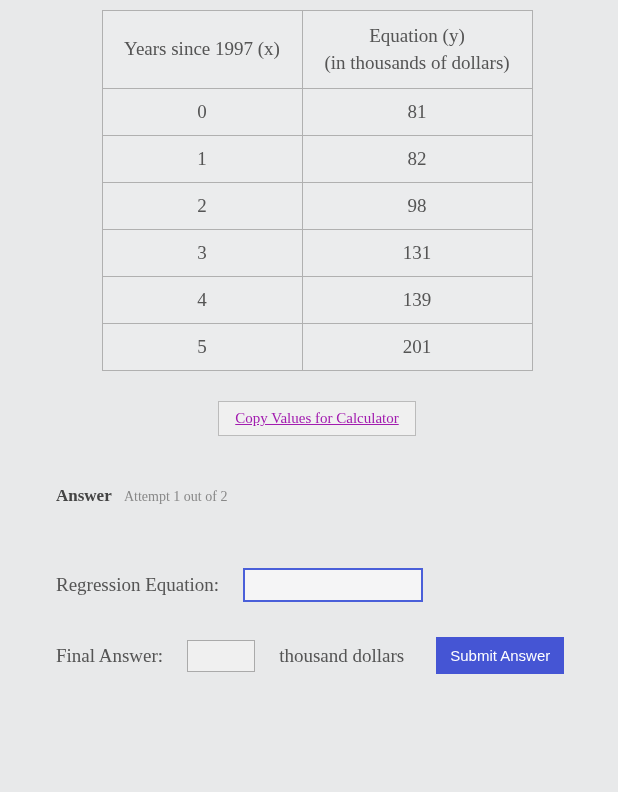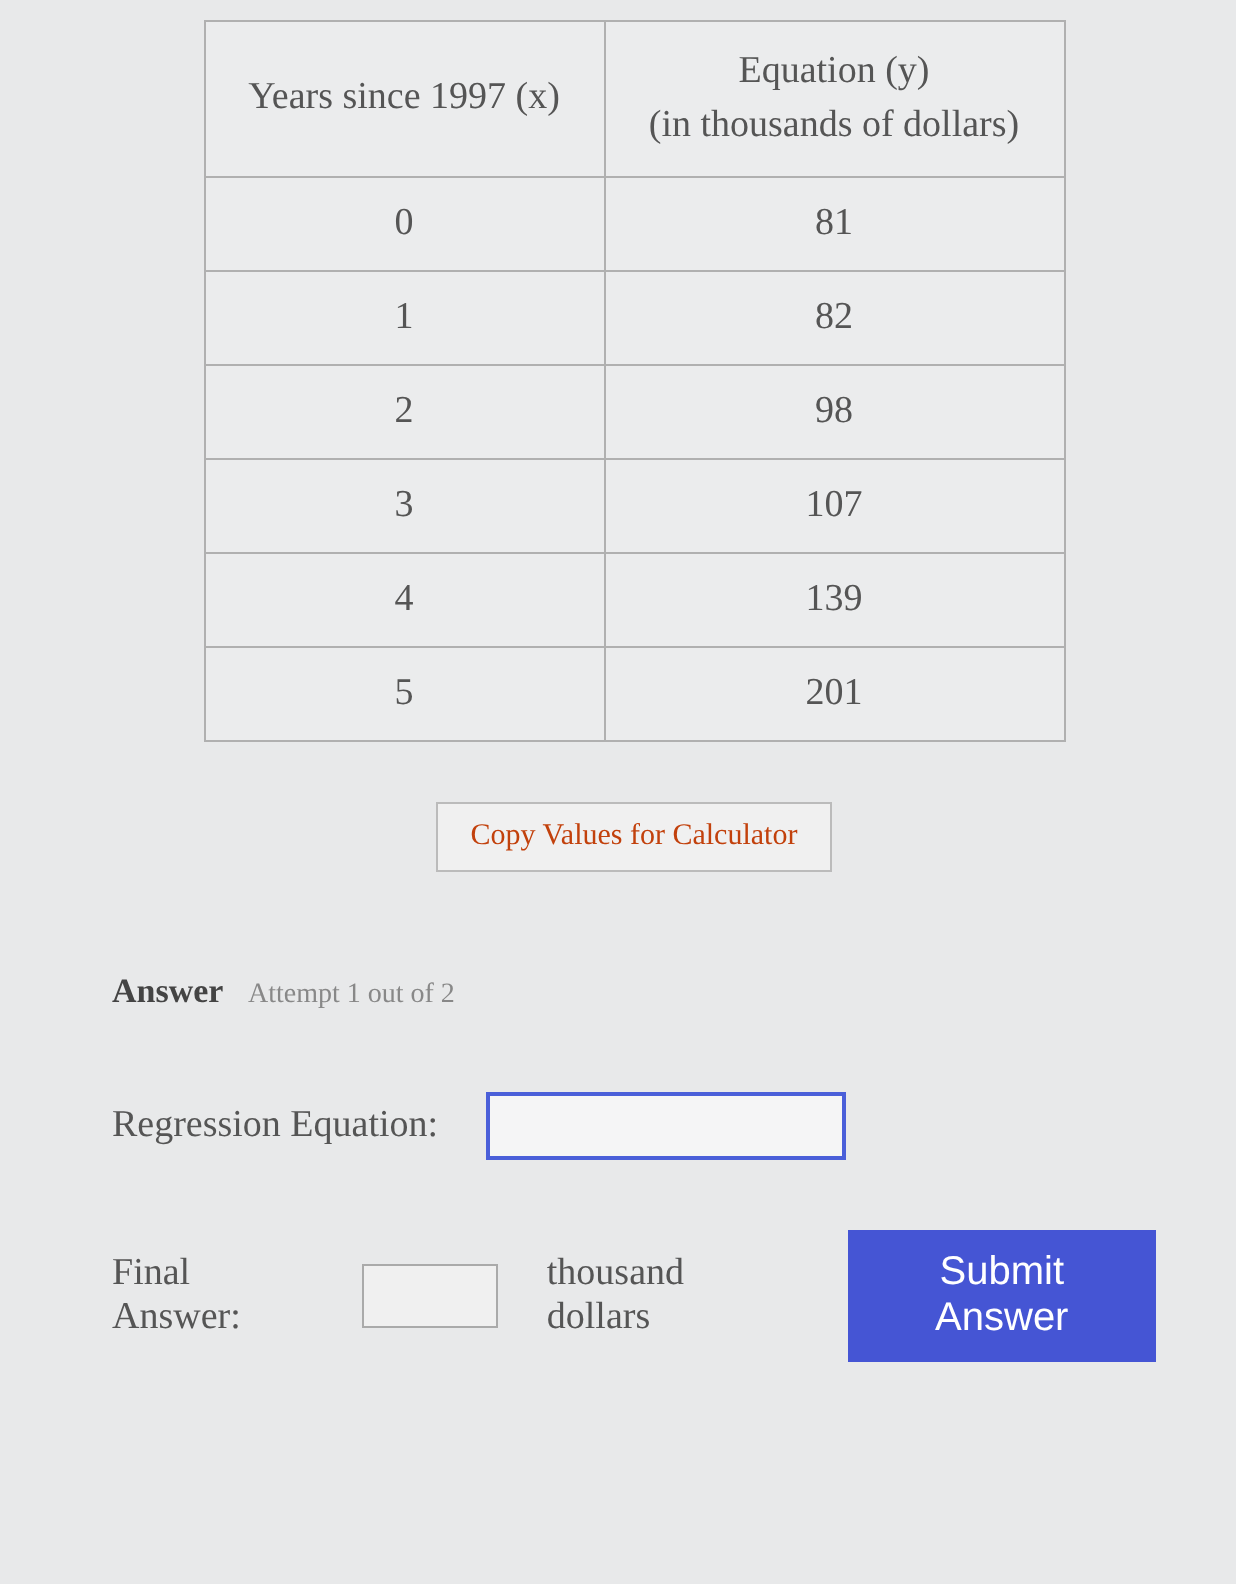--- a/index.html
+++ b/index.html
@@ -45,32 +45,33 @@
     .btn-row {
       text-align: center;
       margin-bottom: 12px;
     }
     .util-btn {
       display: inline-block;
       background: #f0f0f0;
       border: 1px solid #bbb;
       padding: 8px 16px;
       font-size: 15px;
-      color: #c2410c;
+      color: #a21caf;
       font-family: Georgia, serif;
       cursor: pointer;
+      text-decoration: underline;
     }
     .answer-section {
       margin-top: 50px;
       padding: 0 20px;
     }
     .answer-header {
       font-size: 17px;
       color: #555;
-      margin-bottom: 40px;
+      margin-bottom: 62px;
     }
     .answer-header .bold {
       font-weight: bold;
       color: #444;
     }
     .answer-header .attempt {
       font-size: 14px;
       color: #888;
       margin-left: 8px;
     }
@@ -92,21 +93,21 @@
       width: 68px;
       height: 32px;
       border: 1px solid #aaa;
       background: #f0f0f0;
     }
     .submit-btn {
       background: #4555d4;
       color: #fff;
       border: none;
       padding: 10px 14px;
-      font-size: 20px;
+      font-size: 15px;
       font-family: Arial, sans-serif;
       cursor: pointer;
       margin-left: 8px;
     }
   </style>
 </head>
 <body>
 
 <div class="container">
   <table>
@@ -127,21 +128,21 @@
       <tr>
         <td>1</td>
         <td>82</td>
       </tr>
       <tr>
         <td>2</td>
         <td>98</td>
       </tr>
       <tr>
         <td>3</td>
-        <td>107</td>
+        <td>131</td>
       </tr>
       <tr>
         <td>4</td>
         <td>139</td>
       </tr>
       <tr>
         <td>5</td>
         <td>201</td>
       </tr>
     </tbody>

